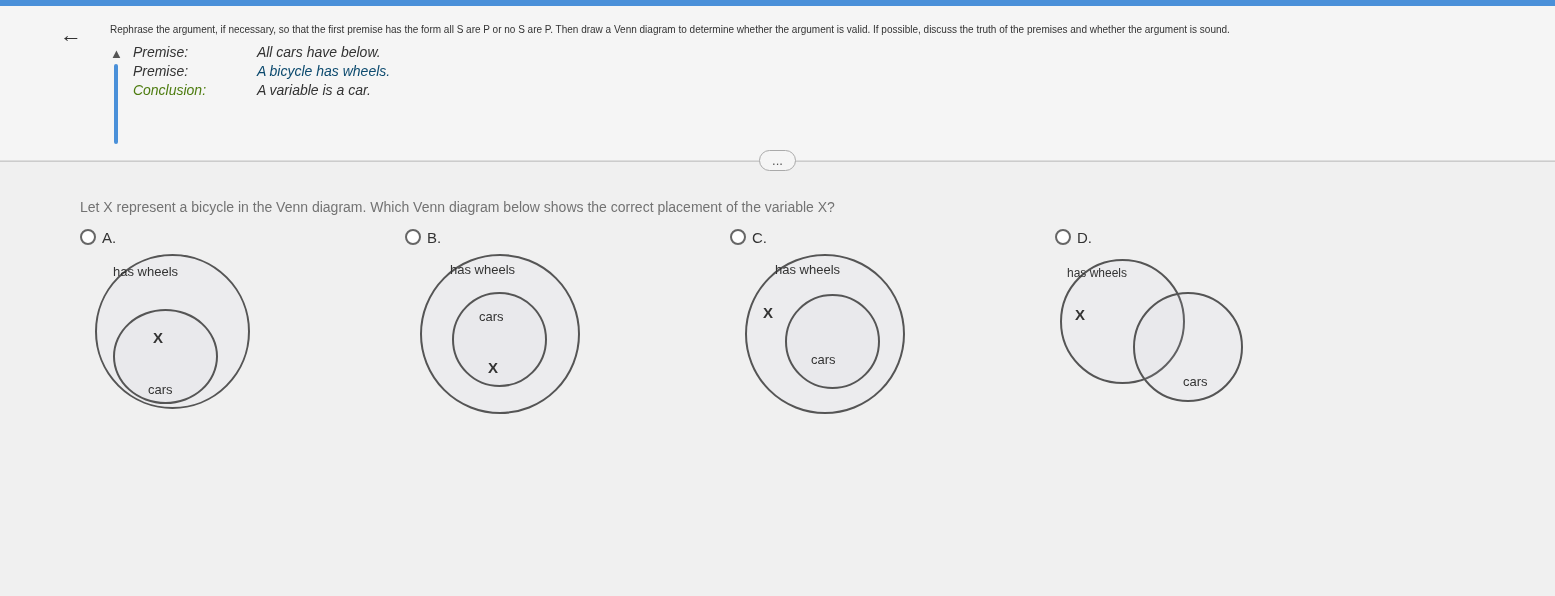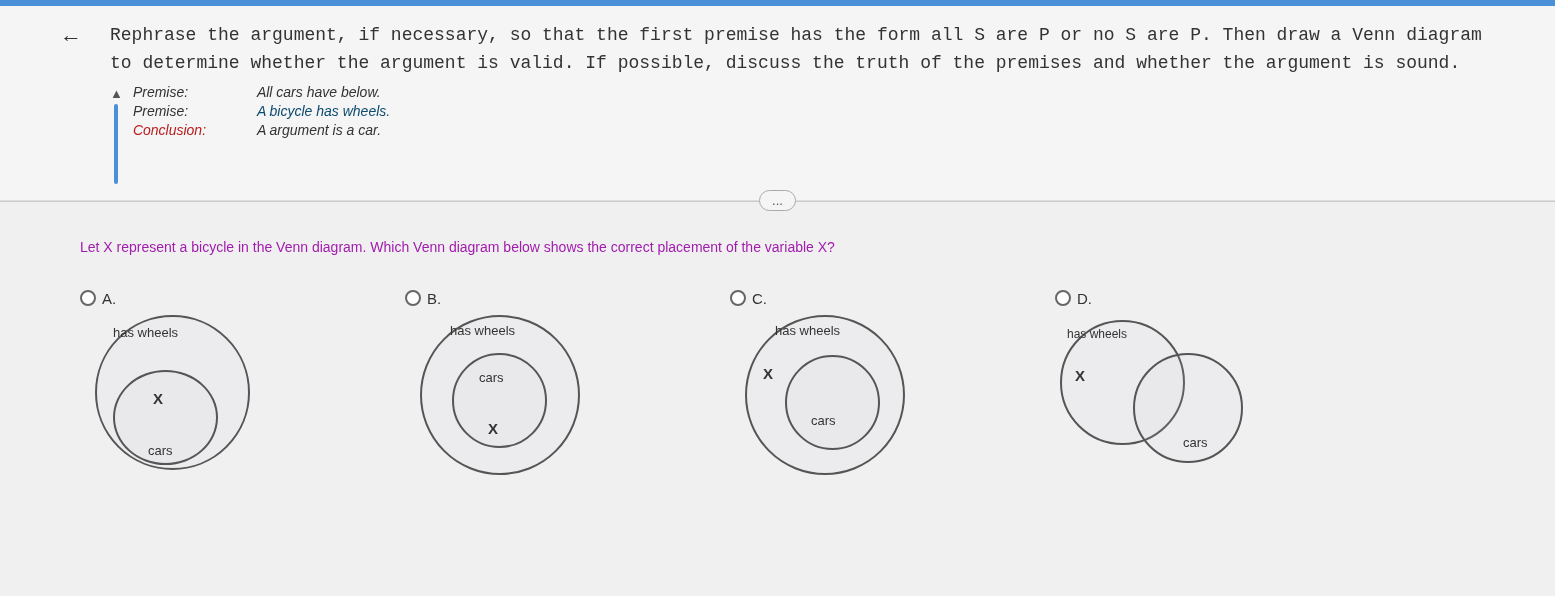--- a/index.html
+++ b/index.html
@@ -51,53 +51,53 @@
 <body>
 <div class="top-bar"></div>
 
 <div class="page-wrapper">
 
   <div class="header-section">
     <div class="left-nav-area">
       <button style="background:none;border:none;cursor:pointer;font-size:22px;color:#333;padding:0;margin-right:8px;">←</button>
     </div>
     <div style="flex:1;">
-      <div style="font-size:18px;color:#333;line-height:1.55;max-width:1400px;font-family:Liberation Mono, monospace;">Rephrase the argument, if necessary, so that the first premise has the form all S are P or no S are P. Then draw a Venn diagram to determine whether the argument is valid. If possible, discuss the truth of the premises and whether the argument is sound.</div>
+      <div style="font-size:10px;color:#333;line-height:1.55;max-width:1400px;">Rephrase the argument, if necessary, so that the first premise has the form all S are P or no S are P. Then draw a Venn diagram to determine whether the argument is valid. If possible, discuss the truth of the premises and whether the argument is sound.</div>
       <div style="display:flex;gap:6px;margin-top:6px;align-items:flex-start;">
 
         <div style="display:flex;flex-direction:column;align-items:center;margin-right:4px;margin-top:2px;">
           <span style="font-size:13px;color:#555;cursor:pointer;">▲</span>
           <div style="width:4px;background:#4a90d9;height:80px;border-radius:2px;margin-top:3px;"></div>
         </div>
         <div>
           <div class="premise-row" style="display:flex;gap:24px;margin-bottom:3px;">
             <span style="min-width:100px;color:#333;">Premise:</span>
             <span style="color:#333;">All cars have below.</span>
           </div>
           <div class="premise-row" style="display:flex;gap:24px;margin-bottom:3px;">
             <span style="min-width:100px;color:#333;">Premise:</span>
             <span style="color:#0c4a6e;">A bicycle has wheels.</span>
           </div>
           <div class="premise-row" style="display:flex;gap:24px;margin-bottom:3px;">
-            <span style="min-width:100px;color:#b91c1c;">Conclusion:</span>
-            <span style="color:#333;">A argument is a car.</span>
+            <span style="min-width:100px;color:#4d7c0f;">Conclusion:</span>
+            <span style="color:#333;">A variable is a car.</span>
           </div>
         </div>
       </div>
     </div>
   </div>
 
   <div style="position:relative;border-top:1px solid #ccc;margin:0;">
     <div style="display:flex;justify-content:center;position:relative;top:-12px;">
       <button style="border:1px solid #aaa;border-radius:12px;padding:2px 12px;background:#f5f5f5;cursor:pointer;font-size:13px;color:#555;">...</button>
     </div>
   </div>
 
   <div style="padding:10px 60px 20px 80px;">
-    <div style="font-size:14px;color:#a21caf;margin-bottom:35px;margin-top:6px;">Let X represent a bicycle in the Venn diagram. Which Venn diagram below shows the correct placement of the variable X?</div>
+    <div style="font-size:14px;color:#737373;margin-bottom:14px;margin-top:6px;">Let X represent a bicycle in the Venn diagram. Which Venn diagram below shows the correct placement of the variable X?</div>
 
     <div style="display:flex;gap:50px;align-items:flex-start;">
 
       <div style="display:flex;flex-direction:column;align-items:flex-start;gap:8px;">
         <div style="display:flex;align-items:center;gap:6px;">
           <div style="width:16px;height:16px;border:2px solid #666;border-radius:50%;background:#fff;cursor:pointer;flex-shrink:0;"></div>
           <span style="font-size:15px;color:#333;">A.</span>
         </div>
 
         <div class="venn-container venn-a" style="position:relative;width:190px;height:170px;margin-left:5px;">

